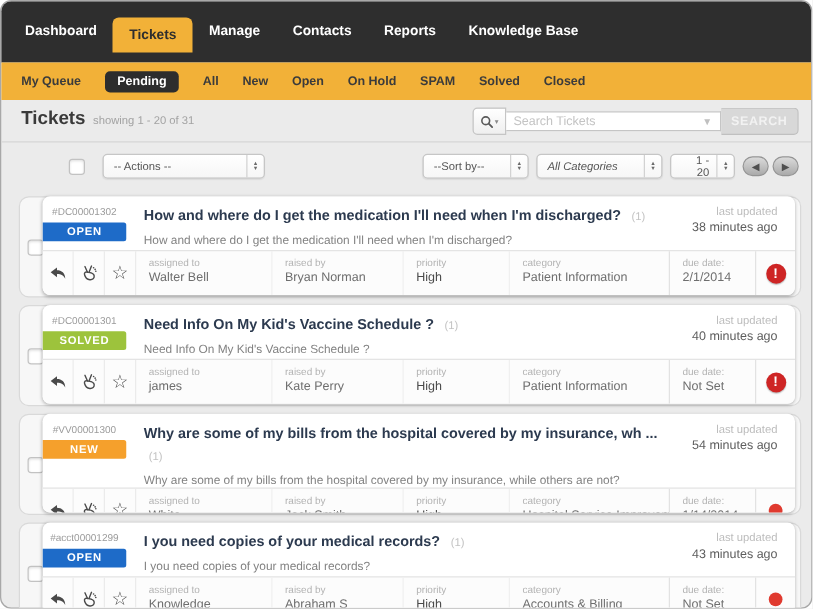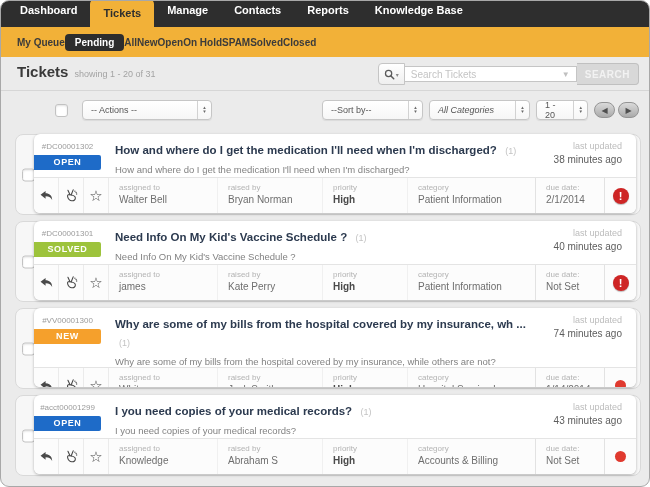--- a/index.html
+++ b/index.html
@@ -1,28 +1,28 @@
 <!DOCTYPE html>
 <html><head>
 <meta charset="utf-8">
 <style>
   * { box-sizing: border-box; margin: 0; padding: 0; }
   body { background:#fff; font-family:"Liberation Sans", sans-serif; }
   .window { width:650px; height:487px; border:1px solid #a8a8a8; border-radius:9px;
             overflow:hidden; background:#ebebeb; position:relative; }
 
   
-  .topnav { height:26px; background:#2e2e2e; display:flex; align-items:flex-end; padding-left:6px; }
+  .topnav { height:49px; background:#2e2e2e; display:flex; align-items:center; padding-left:6px; }
   .nav-item { color:#fff; font-size:11px; font-weight:bold; line-height:33px; padding:0 13px; cursor:pointer; }
   .nav-item.active { background:#f2b138; color:#2e2e2e; border-radius:5px 5px 0 0;
                      margin-top:5px; line-height:28px; height:28px; }
 
   
   .subnav { height:30px; background:#f2b138; display:flex; align-items:center; padding-left:16px;
-            font-size:10px; font-weight:bold; color:#3b3b3b; }
+            gap:19px; font-size:10px; font-weight:bold; color:#3b3b3b; }
   .subnav-item { cursor:pointer; white-space:nowrap; }
   .subnav-item.active { background:#2d2d2d; color:#fff; padding:3px 10px; border-radius:4px; }
 
   
   .header-row { height:34px; padding:6px 10px 0 16px; border-bottom:1px solid #d6d6d6;
                 display:flex; justify-content:space-between; align-items:flex-start; }
   .page-title { font-size:15px; font-weight:bold; color:#3a3a3a; display:flex; align-items:baseline; }
   .showing { font-size:9px; font-weight:normal; color:#a3a3a3; margin-left:6px; }
   .search-group { display:flex; align-items:center; }
   .search-icon-box { width:27px; height:22px; background:linear-gradient(#ffffff,#efefef);
@@ -45,21 +45,21 @@
               box-shadow:inset 0 1px 2px rgba(0,0,0,.12); cursor:pointer; flex:none; }
   .select { height:20px; background:linear-gradient(#ffffff,#f6f6f6); border:1px solid #c6c6c6;
             border-radius:4px; display:flex; align-items:center; justify-content:space-between;
             font-size:9px; color:#555; padding-left:8px; cursor:pointer;
             box-shadow:0 1px 1px rgba(0,0,0,.07); }
   .stepper { border-left:1px solid #d2d2d2; align-self:stretch; width:14px; display:flex;
              flex-direction:column; align-items:center; justify-content:center; color:#6a6a6a;
              font-size:4.5px; line-height:4.5px; margin-left:6px; }
   .sel-actions { width:130px; margin-left:14px; }
   .right-cluster { margin-left:auto; display:flex; align-items:center; gap:6px; }
-  .sel-sort { width:101px; } .sel-cat { width:101px;font-style:italic; } .sel-range { width:52px; }
+  .sel-sort { width:85px; } .sel-cat { width:101px;font-style:italic; } .sel-range { width:52px;text-align:right; }
   .pager { width:21px; height:16px; border-radius:8px; background:linear-gradient(#dadada,#aaaaaa);
            border:1px solid #949494; display:flex; align-items:center; justify-content:center;
            font-size:8px; color:#4f4f4f; cursor:pointer; }
   .pager.next { margin-left:-3px; }
 
   
   .ticket-list { padding:5px 8px 0 14px; }
   .ticket-row { height:81px; margin-bottom:6px; position:relative; }
   .row-shell { position:absolute; inset:0; background:#f7f7f7; border:1px solid #d9d9d9; border-radius:8px; }
   .row-checkbox { position:absolute; left:7px; top:50%; transform:translateY(-50%); }
@@ -82,21 +82,21 @@
                  display:flex; align-items:stretch; }
   .icon-cell { width:25px; flex:none; display:flex; align-items:center; justify-content:center;
                border-right:1px solid #ebebeb; cursor:pointer; }
   .star-glyph { font-size:15px; color:#4a4a4a; line-height:1; }
   .fcol { padding:5px 0 0 10px; border-left:1px solid #f0f0f0; overflow:hidden; }
   .fcol.first { border-left:none; }
   .flabel { font-size:8px; color:#b3b3b3; }
   .fvalue { font-size:10px; color:#6e6e6e; margin-top:2px; white-space:nowrap; }
   .col-assigned { width:108px; } .col-raised { width:105px; } .col-priority { width:85px; }
   .col-category { width:128px; } .col-due { width:69px; border-left:1px solid #e2e2e2; }
-  .col-priority .fvalue { font-weight:bold; color:#4a4a4a; }
+  .col-priority .fvalue { font-weight:normal; color:#4a4a4a; }
   .alert-cell { flex:1; border-left:1px solid #e2e2e2; display:flex; align-items:center; justify-content:center; }
   .alert { cursor:pointer; }
   .alert.exclamation { width:16px; height:16px; border-radius:50%; background:#ce2525; color:#fff;
                        font-weight:bold; font-size:11px; line-height:16px; text-align:center;
                        box-shadow:0 1px 1px rgba(0,0,0,.25); }
   .alert.dot { width:11px; height:11px; border-radius:50%; background:#e03a2f; }
 </style>
 </head>
 <body>
 
@@ -336,21 +336,21 @@
         </div>
         <div class="title-col">
           <div>
             <span class="title">Why are some of my bills from the hospital covered by my insurance, wh ...</span>
             <span class="count">(1)</span>
           </div>
           <div class="subtitle">Why are some of my bills from the hospital covered by my insurance, while others are not?</div>
         </div>
         <div class="updated-col">
           <div class="updated-label">last updated</div>
-          <div class="updated-value">74 minutes ago</div>
+          <div class="updated-value">54 minutes ago</div>
         </div>
       </div>
       <div class="card-footer">
         <div class="icon-cell">
           <svg width="15" height="11" viewBox="0 0 16 12">
             <path d="M7 1 L1.5 5.3 L7 9.6 L7 6.8 C11 6.8 13 8.2 14.2 11 C14.2 5.8 11 3.5 7 3.5 Z" fill="#4a4a4a"></path>
           </svg>
         </div>
         <div class="icon-cell">
           <svg width="15" height="15" viewBox="0 0 16 16">

